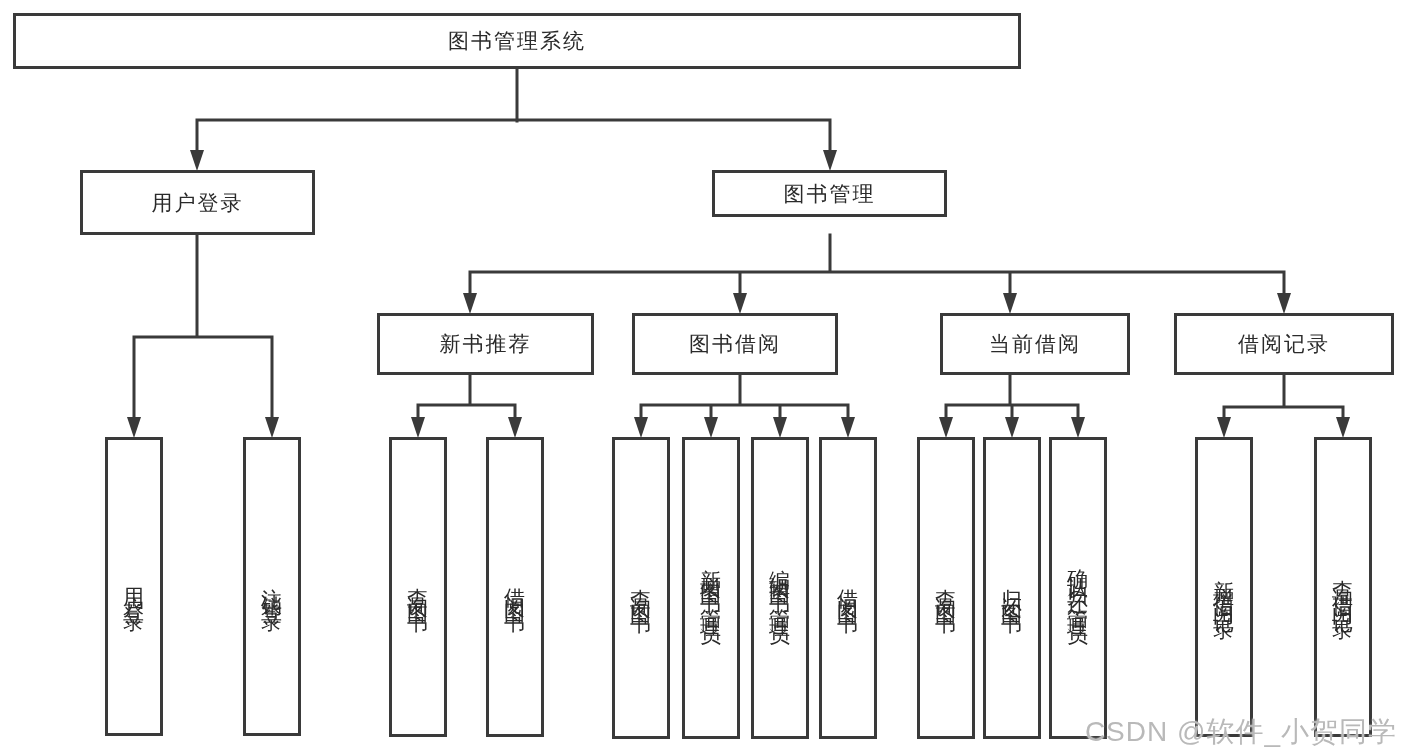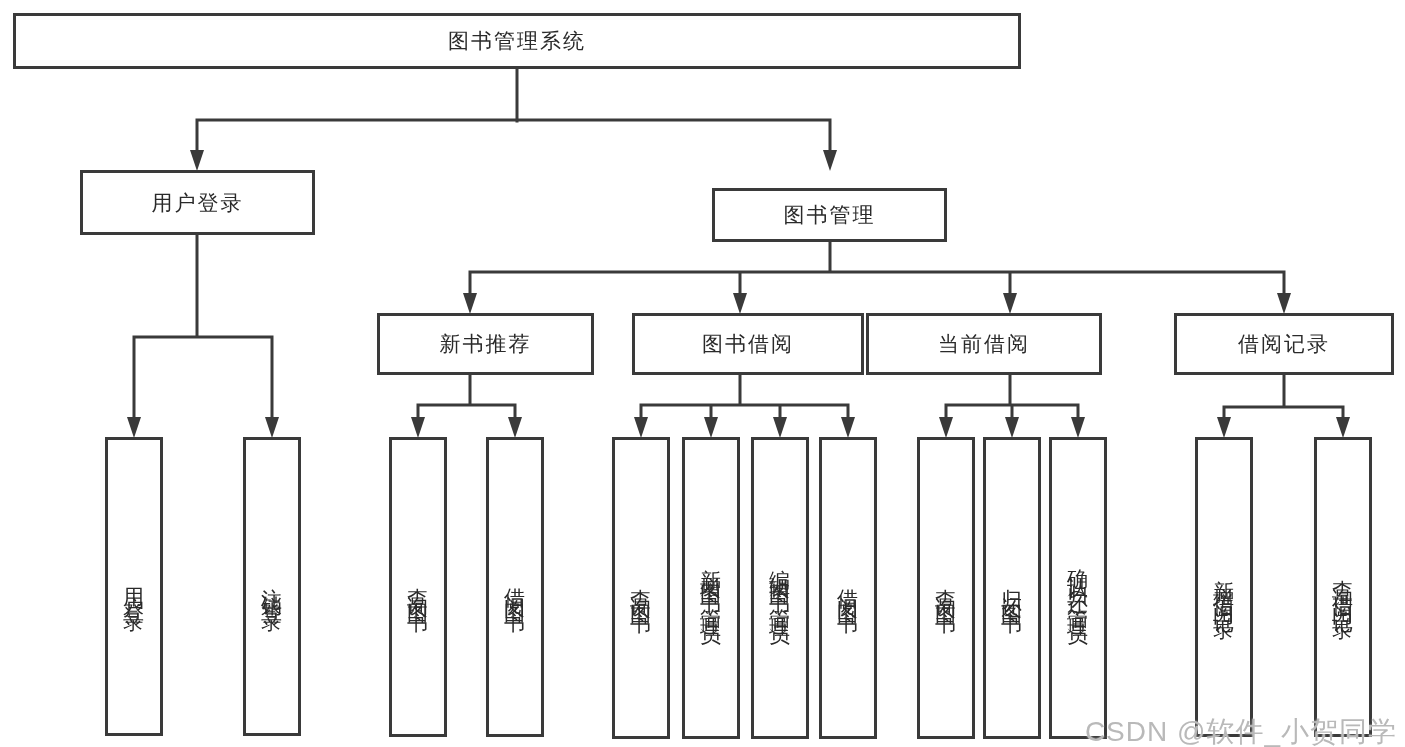--- a/index.html
+++ b/index.html
@@ -72,25 +72,25 @@
       <polygon points="1005,417 1019,417 1012,438"></polygon>
       <polygon points="1071,417 1085,417 1078,438"></polygon>
       <polygon points="1217,417 1231,417 1224,438"></polygon>
       <polygon points="1336,417 1350,417 1343,438"></polygon>
     </g>
   </svg>
 
   <div class="h-node" style="left:13px;top:13px;width:1008px;height:56px">图书管理系统</div>
 
   <div class="h-node" style="left:80px;top:170px;width:235px;height:65px">用户登录</div>
-  <div class="h-node" style="left:712px;top:188px;width:235px;height:54px">图书管理</div>
+  <div class="h-node" style="left:712px;top:170px;width:235px;height:47px">图书管理</div>
 
   <div class="h-node" style="left:377px;top:313px;width:217px;height:62px">新书推荐</div>
-  <div class="h-node" style="left:632px;top:313px;width:232px;height:62px">图书借阅</div>
-  <div class="h-node" style="left:866px;top:313px;width:236px;height:62px">当前借阅</div>
+  <div class="h-node" style="left:632px;top:313px;width:206px;height:62px">图书借阅</div>
+  <div class="h-node" style="left:940px;top:313px;width:190px;height:62px">当前借阅</div>
   <div class="h-node" style="left:1174px;top:313px;width:220px;height:62px">借阅记录</div>
 
   <div class="v-node" style="left:105px;top:437px;width:58px;height:299px">用户登录</div>
   <div class="v-node" style="left:243px;top:437px;width:58px;height:299px">注销登录</div>
 
   <div class="v-node" style="left:389px;top:437px;width:58px;height:300px">查询图书</div>
   <div class="v-node" style="left:486px;top:437px;width:58px;height:300px">借阅图书</div>
 
   <div class="v-node" style="left:612px;top:437px;width:58px;height:302px">查询图书</div>
   <div class="v-node" style="left:682px;top:437px;width:58px;height:302px">新增图书（管理员）</div>

